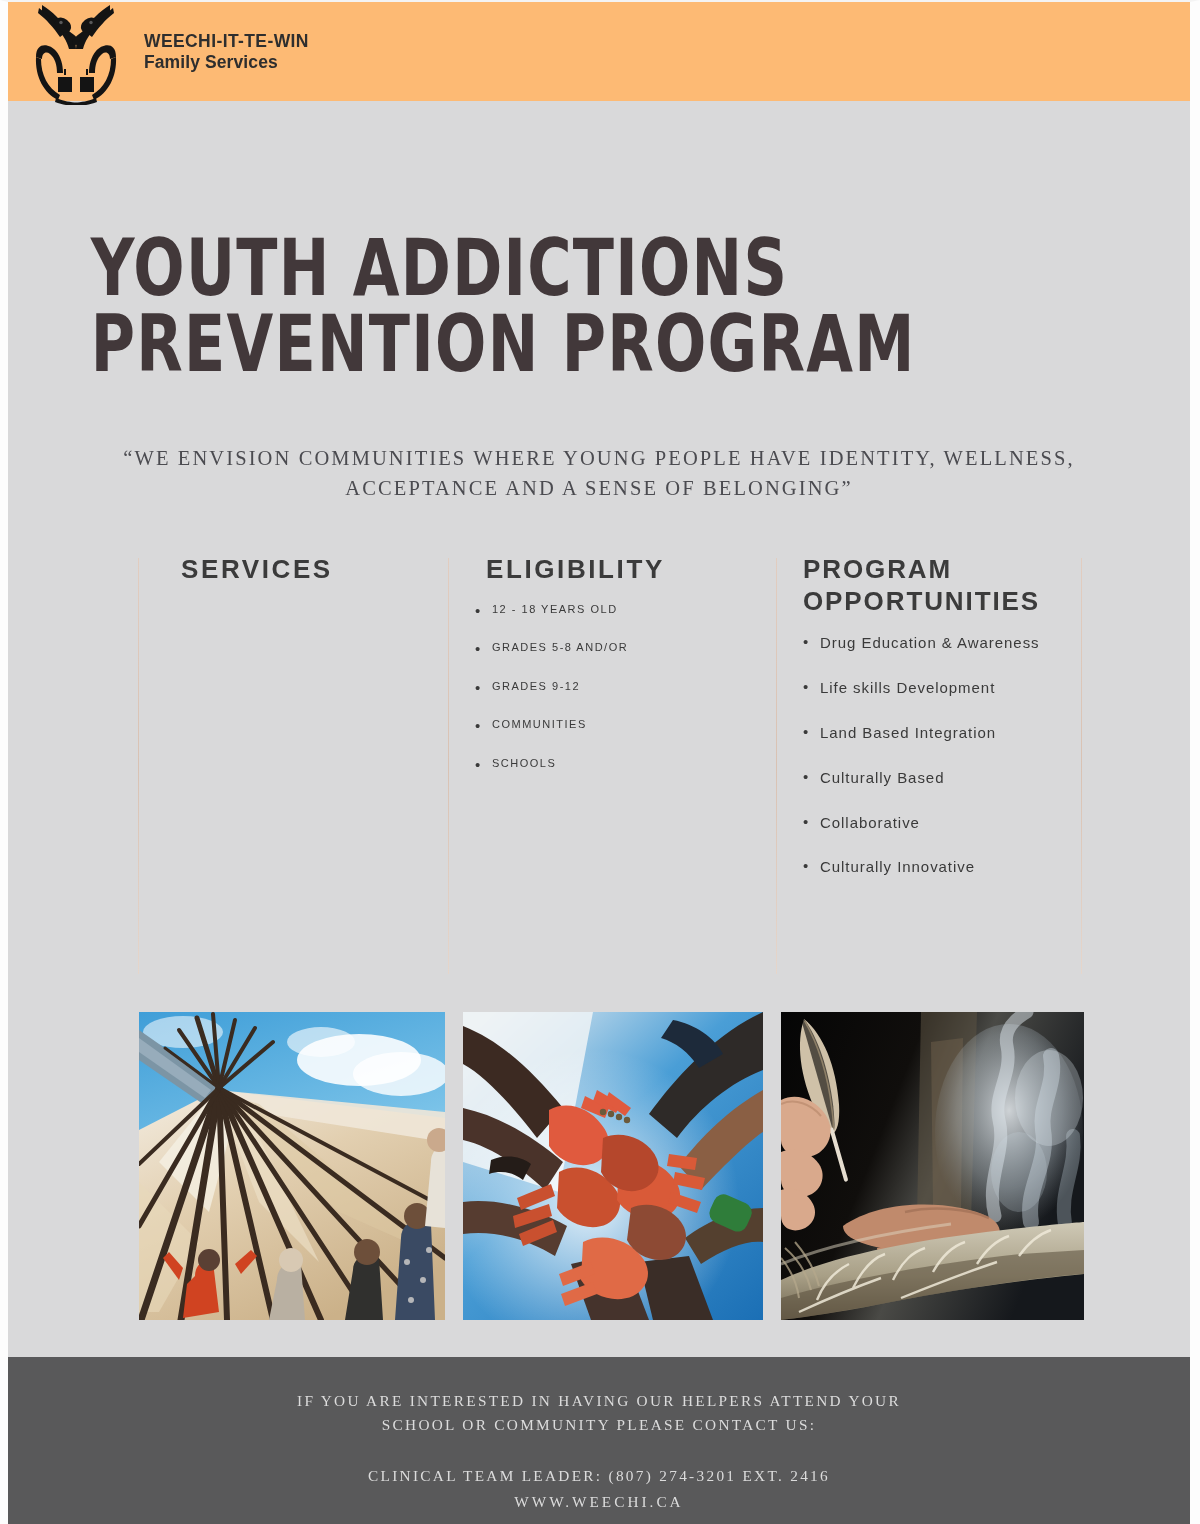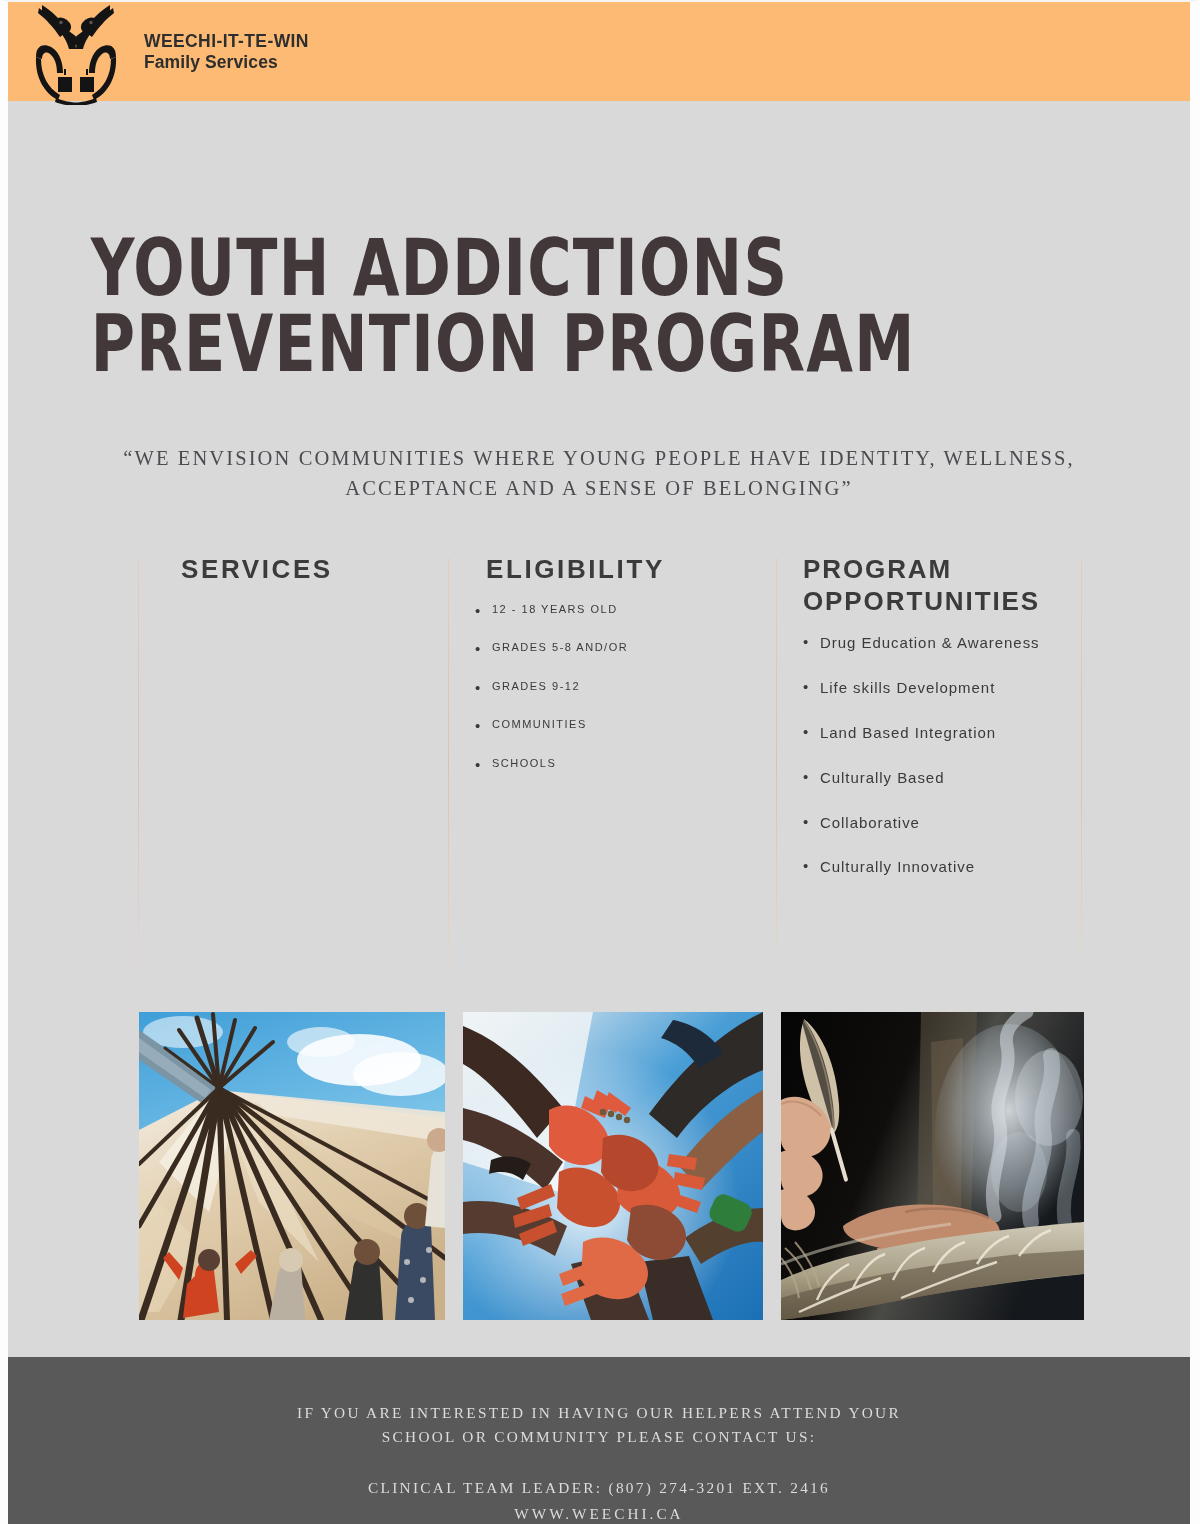--- a/index.html
+++ b/index.html
@@ -202,21 +202,21 @@
     position: absolute;
     left: 0;
     bottom: 0;
     width: 1182px;
     height: 167px;
     background: #59595a;
     display: flex;
     flex-direction: column;
     align-items: center;
     justify-content: flex-start;
-    padding-top: 44px;
+    padding-top: 32px;
     box-sizing: border-box;
   }
   .footer-line {
     font-family: "Liberation Serif", "DejaVu Serif", serif;
     color: #dcdcdc;
     text-transform: uppercase;
     text-align: center;
     font-size: 15.3px;
     letter-spacing: 2.3px;
     line-height: 1.55;

